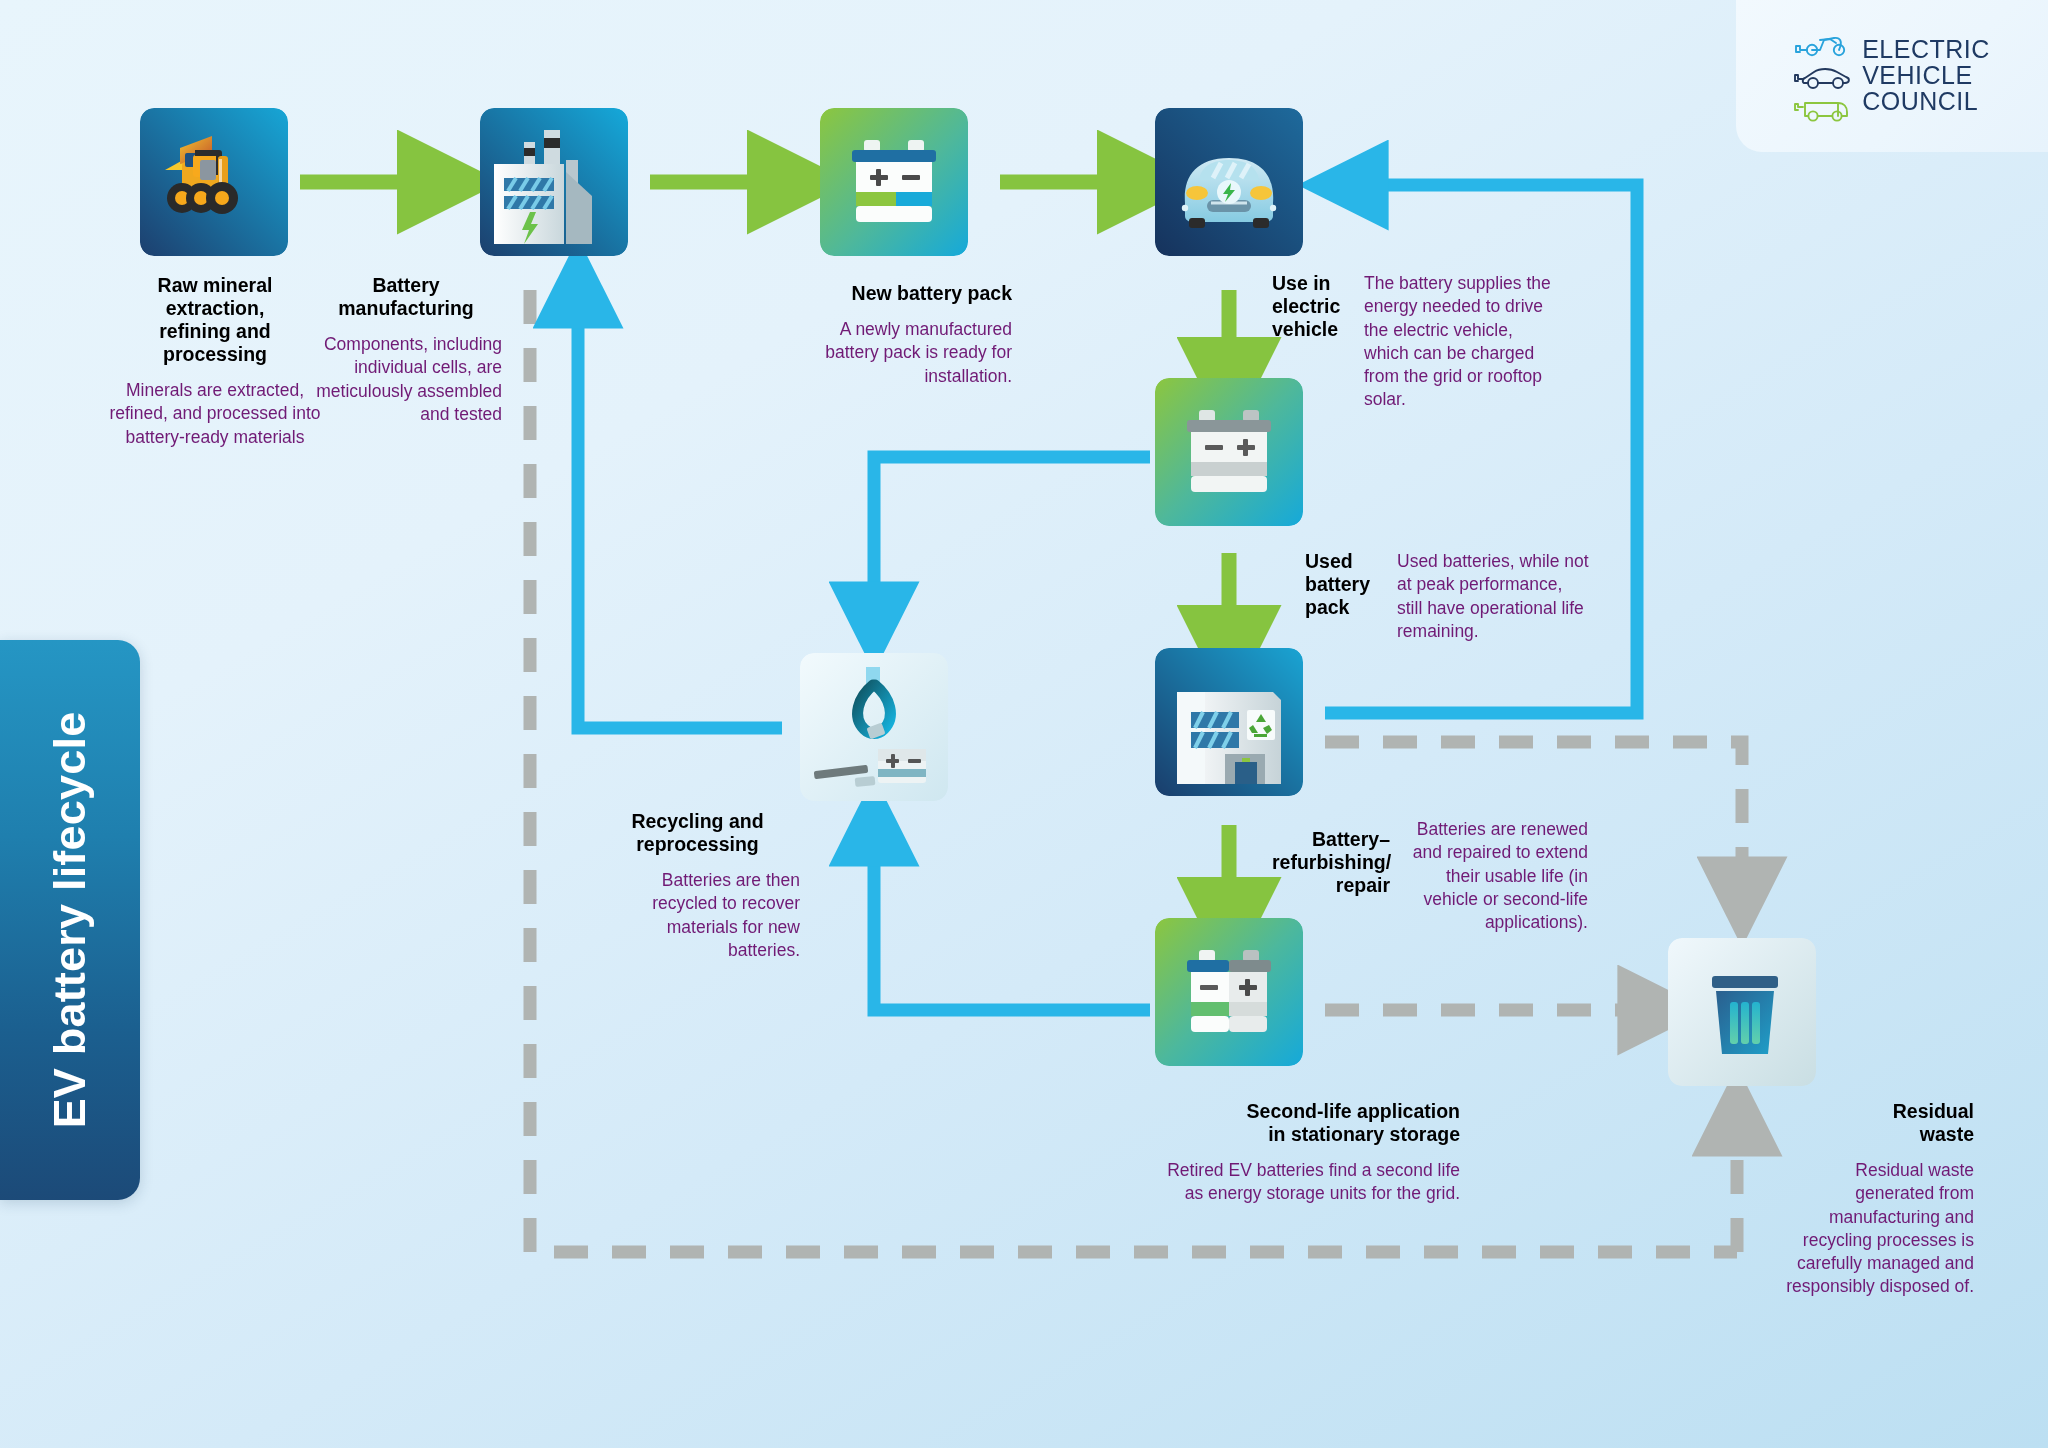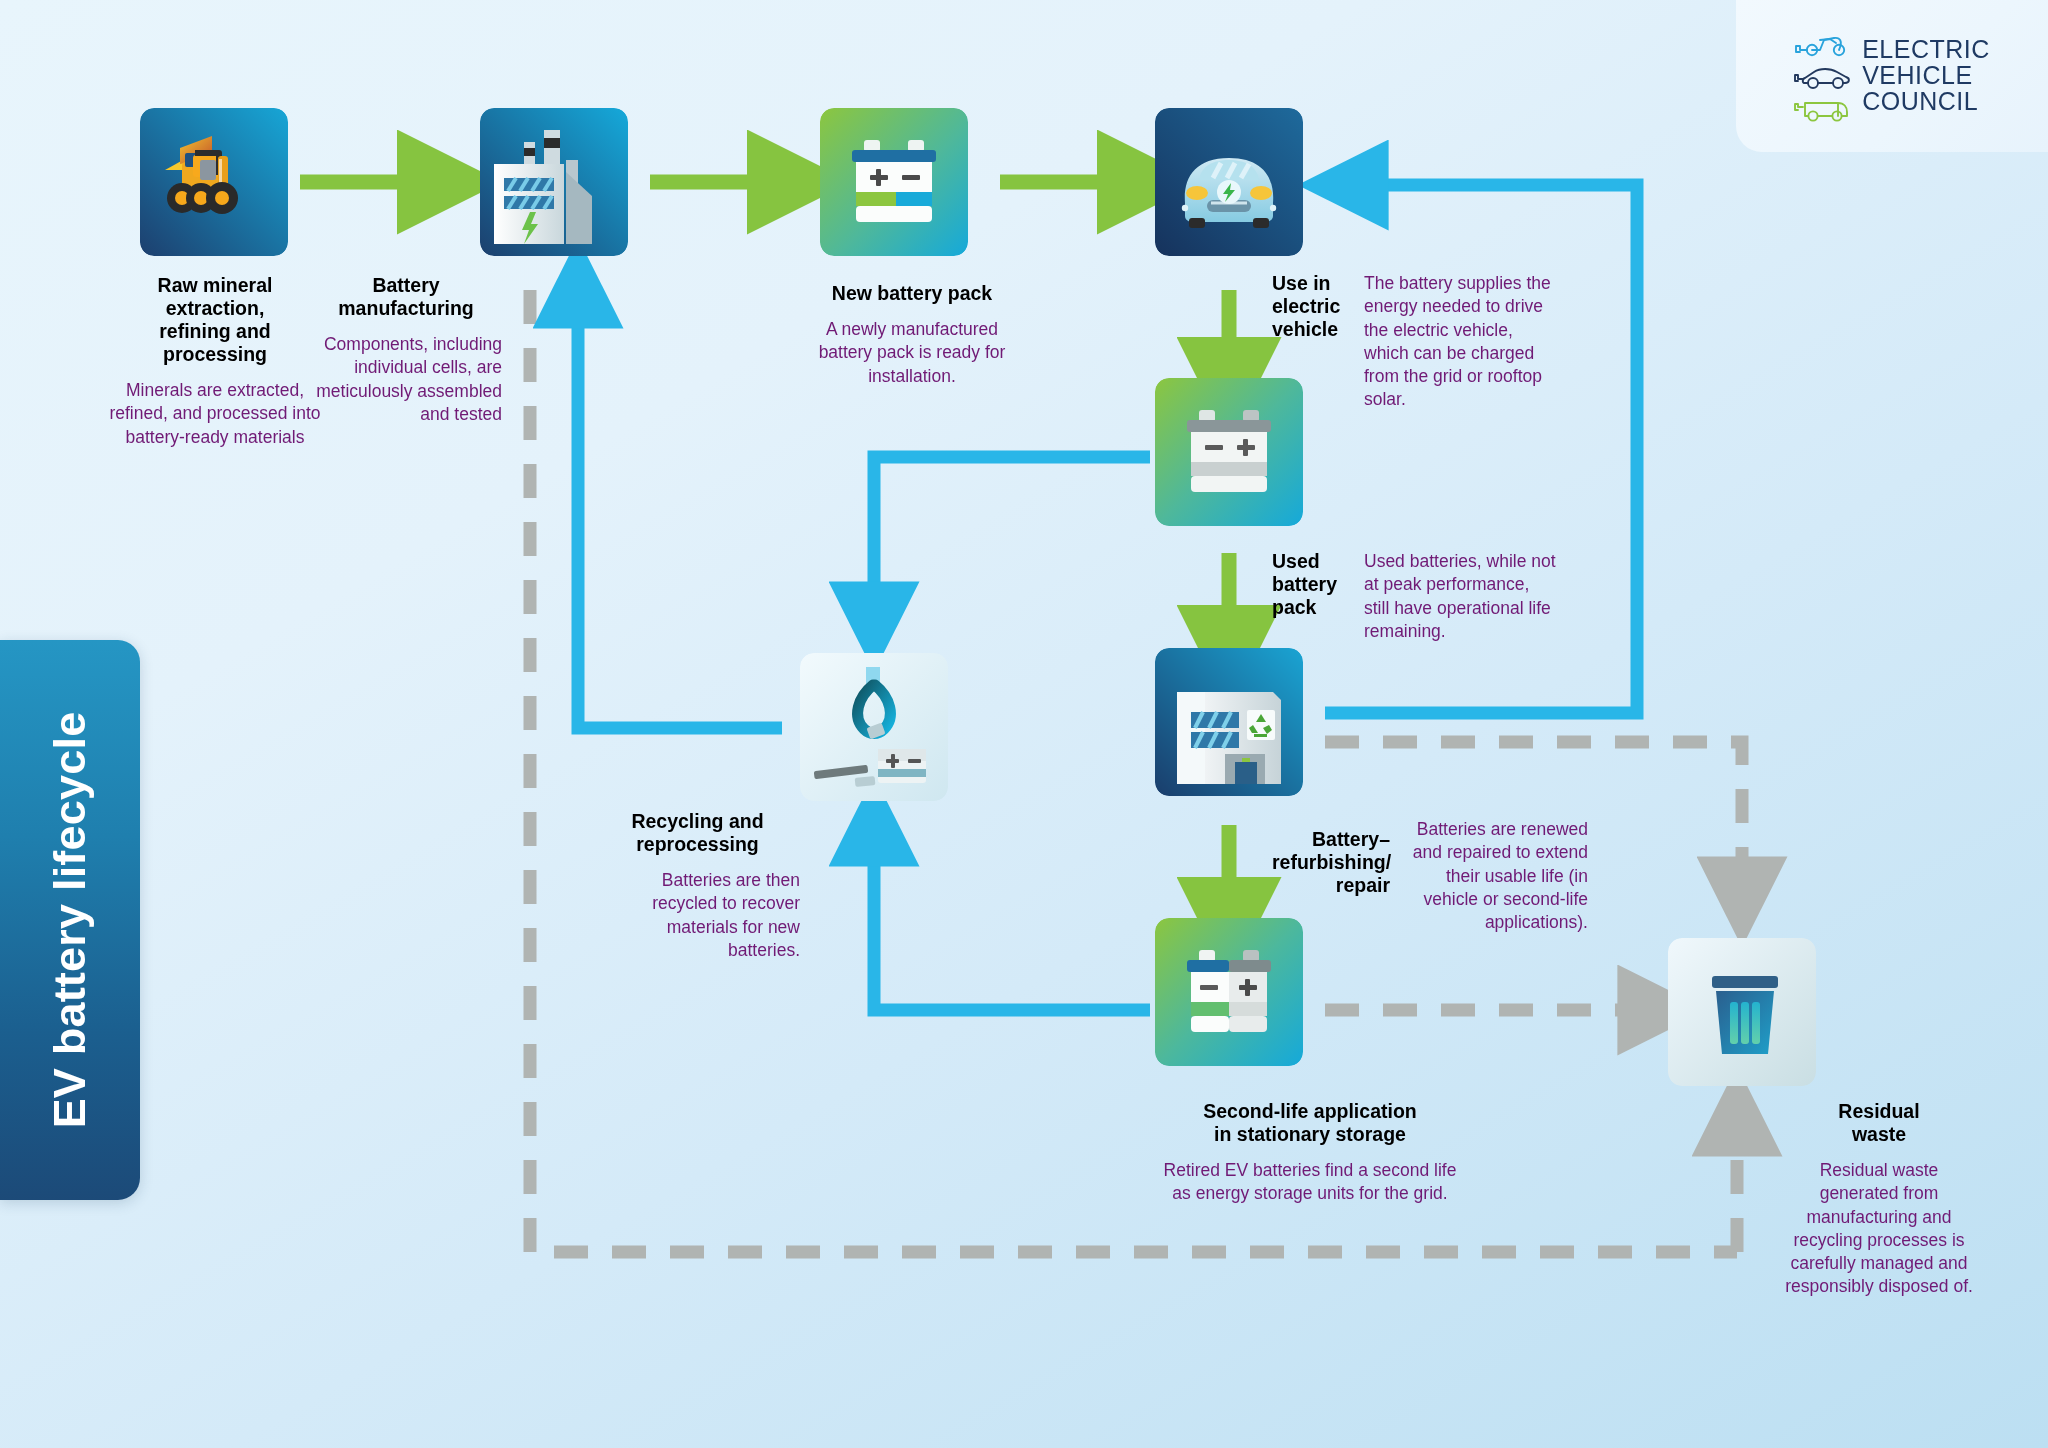--- a/index.html
+++ b/index.html
@@ -49,21 +49,21 @@
   .tile svg { display:block; width:100%; height:100%; }
 
   
   .label { font-weight:bold; color:#000000; line-height:1.18; }
   .body  { color:#701a75; line-height:1.33; }
   .blk { position:absolute; }
   .blk .label { font-size:19.5px; }
   .blk .body  { font-size:17.5px; margin-top:13px; }
   .ctr { text-align:center; }
   .rgt { text-align:right; }
-  .lft { text-align:center; }
+  .lft { text-align:right; }
 
   
   .rowblk { position:absolute; display:flex; align-items:flex-start; }
   .rowblk .label { font-size:19.5px; width:92px; flex:0 0 92px; }
   .rowblk .body  { font-size:17.5px; margin-top:0; width:auto; }
 
   
   #wires { position:absolute; left:0; top:0; width:2048px; height:1448px; pointer-events:none; }
 </style>
 </head>
@@ -456,21 +456,21 @@
 
   <div class="rowblk" style="left:1272px; top:272px; width:350px;">
     <div class="label">
       <div>Use in</div>
       <div>electric</div>
       <div>vehicle</div>
     </div>
     <div class="body" style="width:198px;">The battery supplies the energy needed to drive the electric vehicle, which can be charged from the grid or rooftop solar.</div>
   </div>
 
-  <div class="rowblk" style="left:1272px; top:550px; width:350px;">
+  <div class="rowblk" style="left:1272px; top:550px; width:350px;justify-content:center;">
     <div class="label">
       <div>Used</div>
       <div>battery</div>
       <div>pack</div>
     </div>
     <div class="body" style="width:192px;">Used batteries, while not at peak performance, still have operational life remaining.</div>
   </div>
 
   <div class="rowblk" style="left:1272px; top:828px; width:380px;text-align:right;">
     <div class="label" style="width:118px; flex:0 0 118px;">

